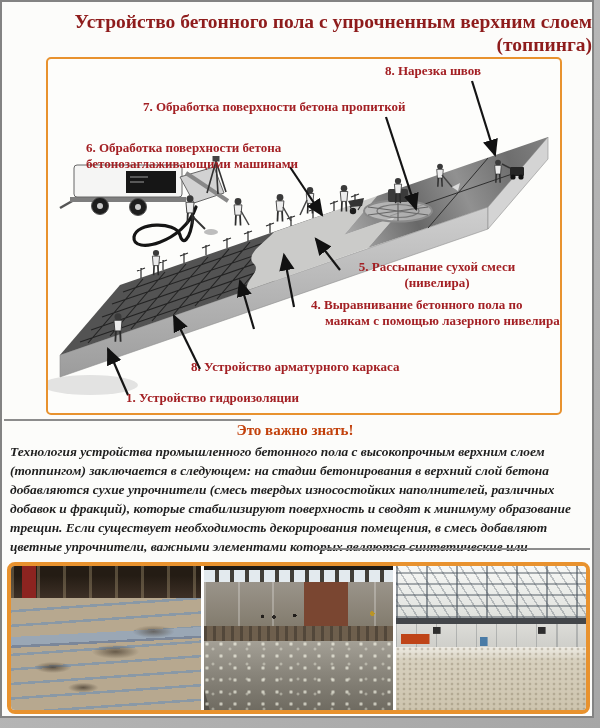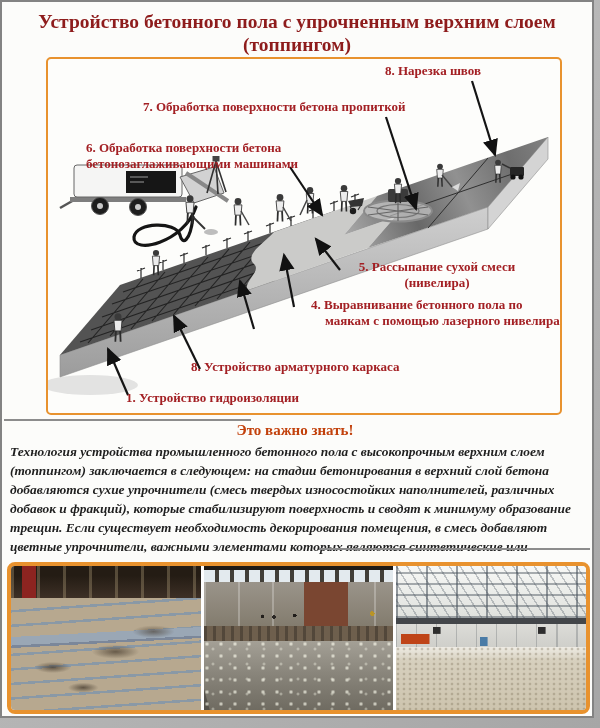--- a/index.html
+++ b/index.html
@@ -1,20 +1,20 @@
 <!DOCTYPE html>
 <html><head>
 <meta charset="utf-8">
 <style>
   html,body{margin:0;padding:0;}
   body{width:600px;height:728px;font-family:"Liberation Serif",serif;}
   .page{position:relative;width:600px;height:728px;background:linear-gradient(135deg,#c6c6c6,#a6a6a6);overflow:hidden;}
   .frame{position:absolute;left:0;top:0;right:6px;bottom:10px;background:#fcfcfa;border:2px solid #838383;}
 
-  .title{position:absolute;left:0;right:0;top:8px;text-align:center;
+  .title{position:absolute;left:0;right:0;top:8px;text-align:right;
          font-weight:700;font-size:19.5px;line-height:23px;color:#8E1C1C;}
 
   .diagram-box{position:absolute;left:44px;top:55px;width:512px;height:354px;
                border:2px solid #E8922E;border-radius:5px;background:#fdfdfb;}
   .scene{position:absolute;left:0;top:0;width:508px;height:350px;}
   .lbl{position:absolute;font-weight:700;font-size:13px;line-height:16px;
        color:#A32024;white-space:nowrap;}
   .lbl.center{text-align:center;}
   .ind{padding-left:14px;}
 
@@ -96,21 +96,21 @@
     background-repeat:repeat,no-repeat,no-repeat;}
 </style>
 </head>
 <body>
 
 <div class="page">
  <div class="frame">
 
   <div class="title">
     <div>Устройство бетонного пола с упрочненным верхним слоем</div>
-    <div>(топпингом)</div>
+    <div>(топпинга)</div>
   </div>
 
   <div class="diagram-box">
     <svg class="scene" viewBox="0 0 508 350" preserveAspectRatio="none">
       <defs>
         <marker id="ah" markerWidth="9" markerHeight="8" refX="7" refY="3.5" orient="auto">
           <path d="M0,0 L8,3.5 L0,7 Z" fill="#111"></path>
         </marker>
         <linearGradient id="polished" gradientUnits="userSpaceOnUse" x1="300" y1="170" x2="500" y2="80">
           <stop offset="0" stop-color="#a6a6a6"></stop>

